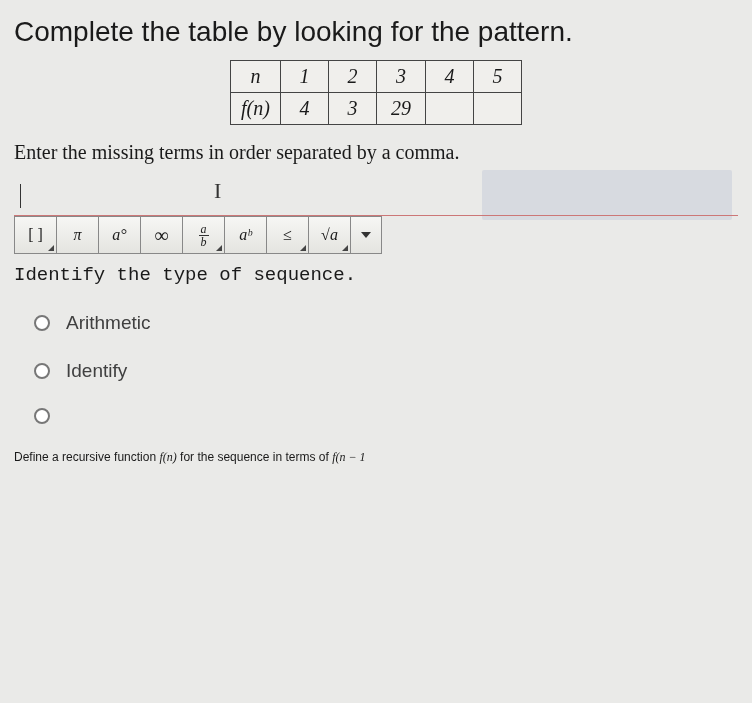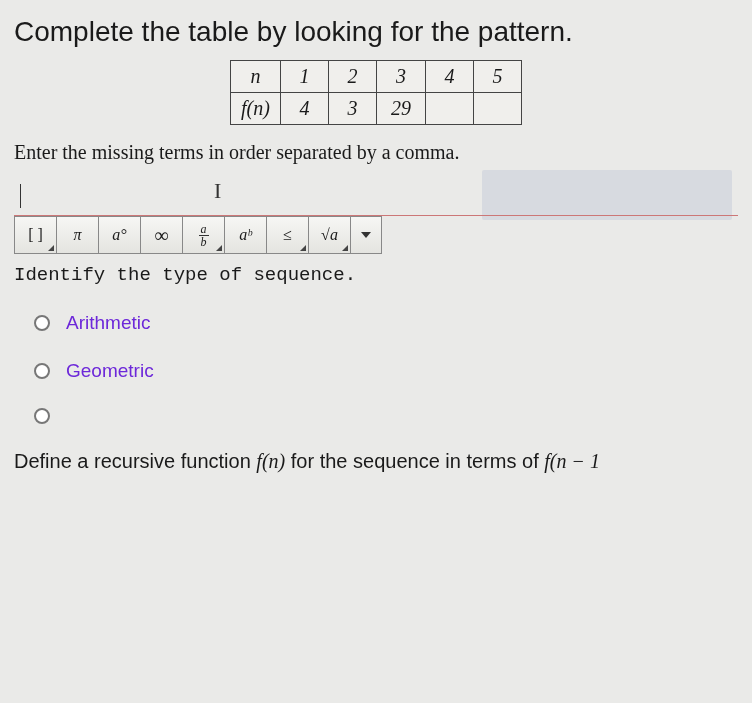--- a/index.html
+++ b/index.html
@@ -95,32 +95,32 @@
       border-bottom: 6px solid #444;
     }
     .section-title { margin: 10px 0 10px 0; font-size: 19px; font-family: Liberation Mono, monospace; }
     .options { margin-left: 20px; }
     .opt {
       display: flex;
       align-items: center;
       gap: 16px;
       margin: 26px 0;
       font-size: 19px;
-      color: #6d28d9;
+      color: #404040;
     }
     .radio {
       width: 16px; height: 16px;
       border: 2px solid #777;
       border-radius: 50%;
       background: #fff;
       flex-shrink: 0;
     }
     .final-line {
       margin-top: 22px;
-      font-size: 20px;
+      font-size: 12px;
     }
     .mathit { font-family: "Times New Roman", serif; font-style: italic; }
     .frac {
       display: inline-flex; flex-direction: column; align-items: center;
       font-size: 12px; line-height: 1; font-style: italic;
     }
     .frac .num { border-bottom: 1px solid #333; padding: 0 2px; }
     .sqrt {
       font-family: "Times New Roman", serif;
       font-style: italic;
@@ -208,21 +208,21 @@
 
 <div class="section-title">Identify the type of sequence.</div>
 
 <div class="options">
   <div class="opt">
     <div class="radio"></div>
     <span>Arithmetic</span>
   </div>
   <div class="opt">
     <div class="radio"></div>
-    <span>Geometric</span>
+    <span>Identify</span>
   </div>
   <div class="opt">
     <div class="radio"></div>
   </div>
 </div>
 
 <div class="final-line">
   <span>Define a recursive function </span><span class="mathit">f(n)</span><span> for the sequence in terms of </span><span class="mathit">f(n − 1</span>
 </div>
 

